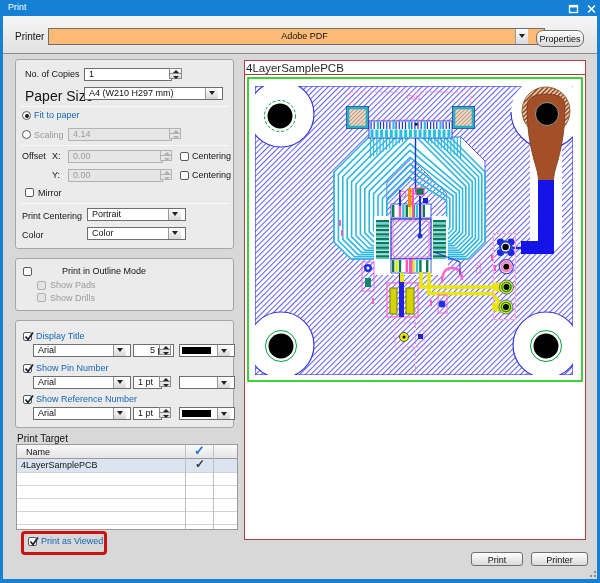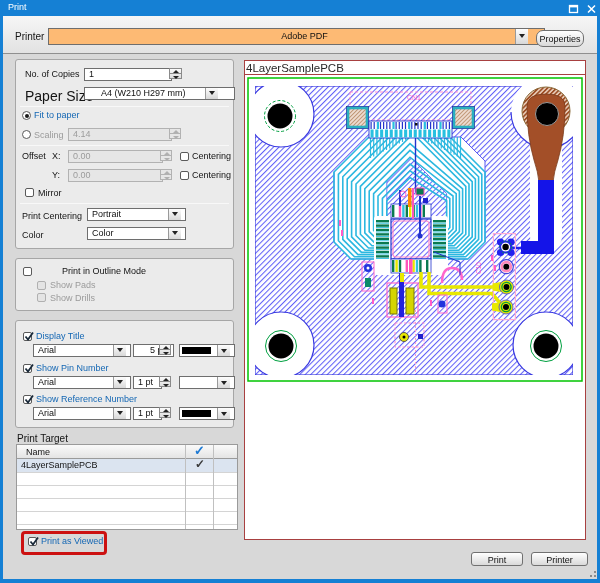--- a/index.html
+++ b/index.html
@@ -24,21 +24,21 @@
 <div style="position:absolute;left:3px;top:54px;width:594px;height:525px;background:#d8d8d8;"></div>
 <div style="position:absolute;left:15px;top:59px;width:219px;height:190px;background:#ebebeb;border:1px solid #a6a6a6;border-radius:3px;"></div>
 <div style="position:absolute;left:25px;top:69px;font-size:9px;color:#141414;white-space:nowrap;">No. of Copies</div>
 <div style="position:absolute;left:84px;top:68px;width:82px;height:11px;background:#fff;border:1px solid #6e6e6e;color:#111;font-size:9px;line-height:11px;padding-left:4px;text-align:left;overflow:hidden;box-sizing:content-box">1</div>
 <div style="position:absolute;left:169px;top:68px;width:13px;height:11px;border:1px solid #8a8a8a;background:linear-gradient(#fbfbfb,#dcdcdc);">
     <div style="position:absolute;left:0;top:0;width:100%;height:5px;border-bottom:1px solid #8a8a8a;"></div>
     <div style="position:absolute;left:3px;top:1px;width:0;height:0;border-left:3px solid transparent;border-right:3px solid transparent;border-bottom:3px solid #222;"></div>
     <div style="position:absolute;left:3px;top:7px;width:0;height:0;border-left:3px solid transparent;border-right:3px solid transparent;border-top:3px solid #222;"></div>
   </div>
 <div style="position:absolute;left:25px;top:88px;font-size:14px;color:#141414;white-space:nowrap;">Paper Size</div>
-<div style="position:absolute;left:84px;top:87px;width:133px;height:11px;background:#fff;border:1px solid #6e6e6e;color:#111;font-size:9px;line-height:11px;padding-left:16px;text-align:left;overflow:hidden;box-sizing:content-box">A4 (W210 H297 mm)</div>
+<div style="position:absolute;left:84px;top:87px;width:133px;height:11px;background:#fff;border:1px solid #6e6e6e;color:#111;font-size:9px;line-height:11px;padding-left:4px;text-align:left;overflow:hidden;box-sizing:content-box">A4 (W210 H297 mm)</div>
 <div style="position:absolute;left:205px;top:88px;width:13px;height:11px;border-left:1px solid #9a9a9a;background:linear-gradient(#fdfdfd,#d8d8d8);box-sizing:border-box;">
     <div style="position:absolute;left:3px;top:3px;width:0;height:0;border-left:3.5px solid transparent;border-right:3.5px solid transparent;border-top:4px solid #222;"></div>
   </div>
 <div style="position:absolute;left:20px;top:106px;width:209px;height:1px;background:#c2c2c2;border-bottom:1px solid #f8f8f8;"></div>
 <div style="position:absolute;left:22px;top:111px;width:9px;height:9px;border:1px solid #5a5a5a;border-radius:50%;background:#fff;">
     <div style="position:absolute;left:1.5px;top:1.5px;width:4px;height:4px;border-radius:50%;background:#1a1a1a;"></div>
   </div>
 <div style="position:absolute;left:34px;top:110px;font-size:9px;color:#1467b4;white-space:nowrap;">Fit to paper</div>
 <div style="position:absolute;left:22px;top:130px;width:9px;height:9px;border:1px solid #5a5a5a;border-radius:50%;background:#fff;"></div>
 <div style="position:absolute;left:34px;top:130px;font-size:9px;color:#9b9b9b;white-space:nowrap;">Scaling</div>

